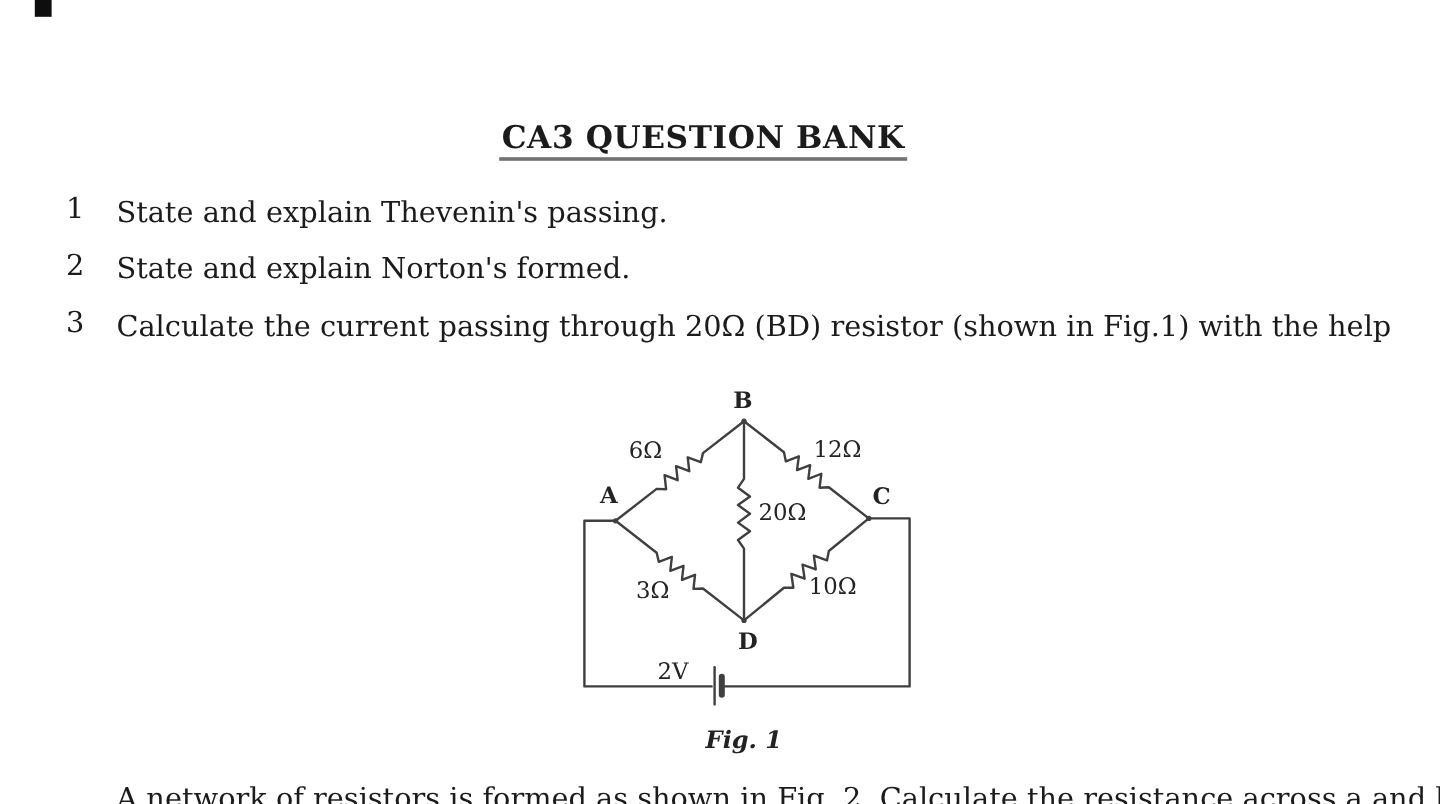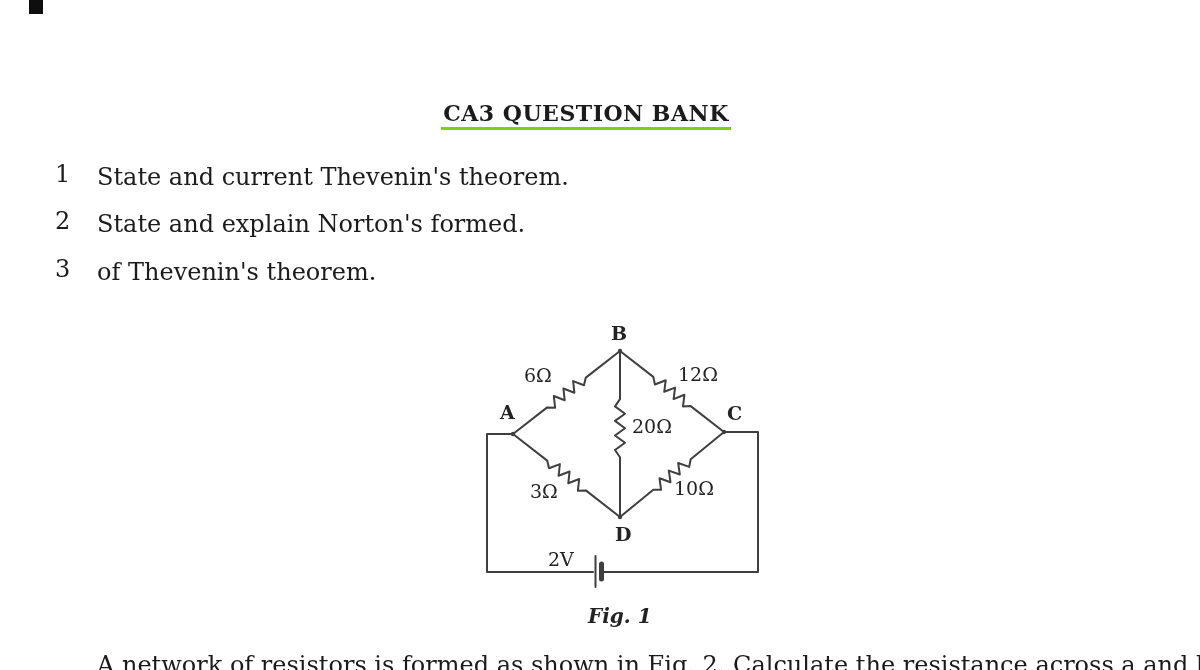--- a/index.html
+++ b/index.html
@@ -4,22 +4,22 @@
 <style>
   html,body{margin:0;padding:0;}
   body{
     width:1200px;height:670px;position:relative;overflow:hidden;
     background:#ffffff;color:#1b1b1b;
     font-family:"DejaVu Serif", serif;
   }
   .artifact{position:absolute;left:29px;top:0;width:14px;height:14px;background:#0e0e0e;}
   .title-wrap{position:absolute;left:0;right:0;top:100px;text-align:center;}
   .title{
-    display:inline-block;font-weight:bold;font-size:22px;letter-spacing:.5px;
-    border-bottom:3px solid #84cc16;padding:0 2px 1px 2px;
+    display:inline-block;font-weight:bold;font-size:26px;letter-spacing:.5px;
+    border-bottom:3px solid #737373;padding:0 2px 1px 2px;
     transform:translateX(-14px);
   }
   .q{position:absolute;left:0;width:1200px;font-size:24px;}
   .qnum{position:absolute;left:55px;top:0;}
   .qtext{position:absolute;left:97px;top:0;width:1075px;line-height:34px;}
   .qline{display:block;}
   #q1{top:160px;} #q2{top:207px;} #q3{top:255px;}
   .bottom-line{
     position:absolute;left:97px;top:651px;width:1103px;font-size:24px;
     white-space:nowrap;overflow:hidden;
@@ -31,32 +31,32 @@
 <body>
 
 <div class="artifact"></div>
 
 <div class="title-wrap">
   <span class="title">CA3 QUESTION BANK</span>
 </div>
 
 <div class="q" id="q1">
   <span class="qnum">1</span>
-  <span class="qtext">State and current Thevenin's theorem.</span>
+  <span class="qtext">State and explain Thevenin's passing.</span>
 </div>
 
 <div class="q" id="q2">
   <span class="qnum">2</span>
   <span class="qtext">State and explain Norton's formed.</span>
 </div>
 
 <div class="q" id="q3">
   <span class="qnum">3</span>
   <span class="qtext">
-    <span class="qline">of Thevenin's theorem.</span>
+    <span class="qline">Calculate the current passing through 20Ω (BD) resistor (shown in Fig.1) with the help</span>
   </span>
 </div>
 
 <svg class="circuit" width="310" height="330" viewBox="0 0 310 330">
   <g stroke="#3f3f3f" stroke-width="2" fill="none" stroke-linejoin="round" stroke-linecap="round">
     <path d="M53 119 L27 119 L27 257 L133 257"></path>
     <path d="M144 257 L298 257 L298 117 L264 117"></path>
     <g id="resistor-paths">
         <path d="M53.0 119.0 L 87.2 92.4 L 95.1 92.7 L 93.8 81.0 L 104.7 85.2 L 103.4 73.5 L 114.4 77.7 L 113.1 66.1 L 124.0 70.2 L 125.8 62.6 L 160.0 36.0"></path>
         <path d="M160.0 36.0 L 193.3 61.9 L 194.9 69.5 L 205.7 65.3 L 204.2 76.8 L 215.1 72.6 L 213.6 84.1 L 224.4 79.8 L 223.0 91.4 L 230.7 91.1 L 264.0 117.0"></path>

